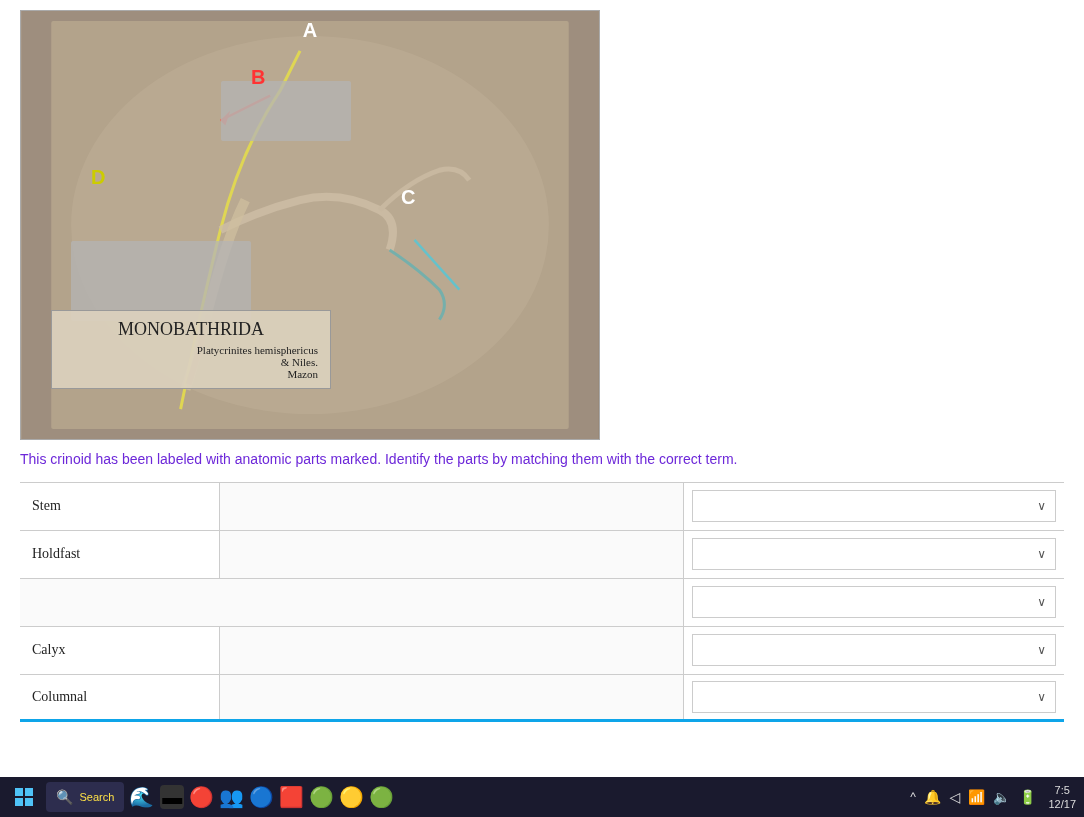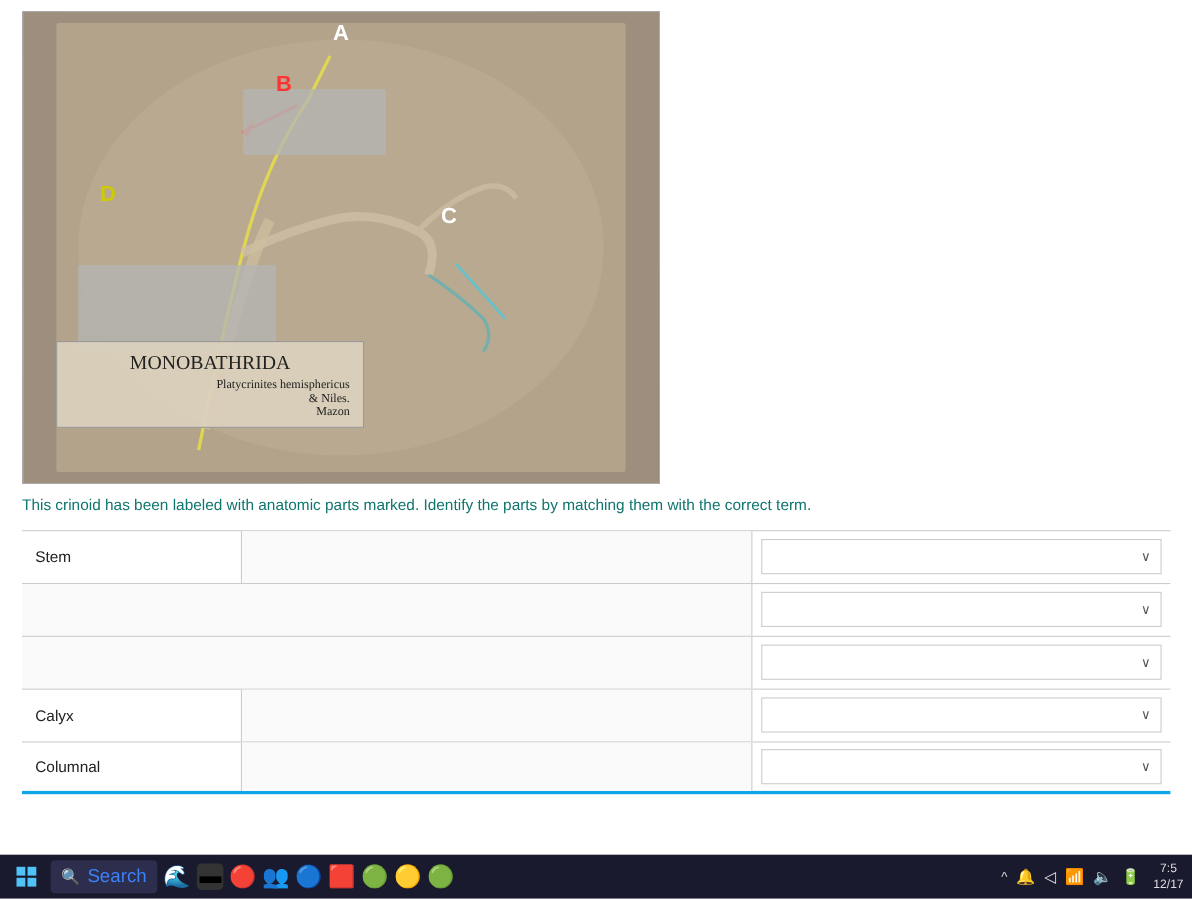--- a/index.html
+++ b/index.html
@@ -79,21 +79,21 @@
       font-size: 13px;
       color: #222;
       width: 280px;
     }
     .museum-label .title { font-size: 18px; font-weight: normal; text-align: center; margin-bottom: 4px; }
     .museum-label .subtitle { font-size: 11px; text-align: right; }
 
     .instruction-text {
       margin: 10px 0 12px 0;
       font-size: 14px;
-      color: #0f766e;
+      color: #6d28d9;
       line-height: 1.4;
     }
 
     .matching-rows {
       display: flex;
       flex-direction: column;
       gap: 0;
       width: 100%;
     }
 
@@ -111,20 +111,21 @@
     .term-cell {
       width: 200px;
       min-width: 200px;
       padding: 0 12px;
       font-size: 14px;
       color: #222;
       border-right: 1px solid #ccc;
       height: 100%;
       display: flex;
       align-items: center;
+      font-family: Liberation Serif, serif;
     }
 
     .drag-area {
       flex: 1;
       height: 100%;
       border-right: 1px solid #ccc;
       background: #fafafa;
       display: flex;
       align-items: center;
       padding: 0 8px;
@@ -196,22 +197,22 @@
       align-items: center;
       background: #2d2d4e;
       border-radius: 4px;
       padding: 4px 10px;
       gap: 6px;
       cursor: pointer;
       height: 30px;
     }
 
     .taskbar-search-text {
-      color: #3b82f6;
-      font-size: 17px;
+      color: #fde047;
+      font-size: 11px;
     }
 
     .taskbar-icons {
       display: flex;
       align-items: center;
       gap: 8px;
       margin-left: auto;
     }
 
     .taskbar-icon-item {
@@ -295,20 +296,21 @@
           <option value="A">A</option>
           <option value="B">B</option>
           <option value="C">C</option>
           <option value="D">D</option>
         </select>
         <span class="dropdown-chevron">∨</span>
       </div>
     </div>
 
     <div class="matching-row">
+      <div class="term-cell">Holdfast</div>
       <div class="drag-area"></div>
       <div class="dropdown-cell">
         <select class="dropdown-select">
           <option value=""></option>
           <option value="A">A</option>
           <option value="B">B</option>
           <option value="C">C</option>
           <option value="D">D</option>
         </select>
         <span class="dropdown-chevron">∨</span>

